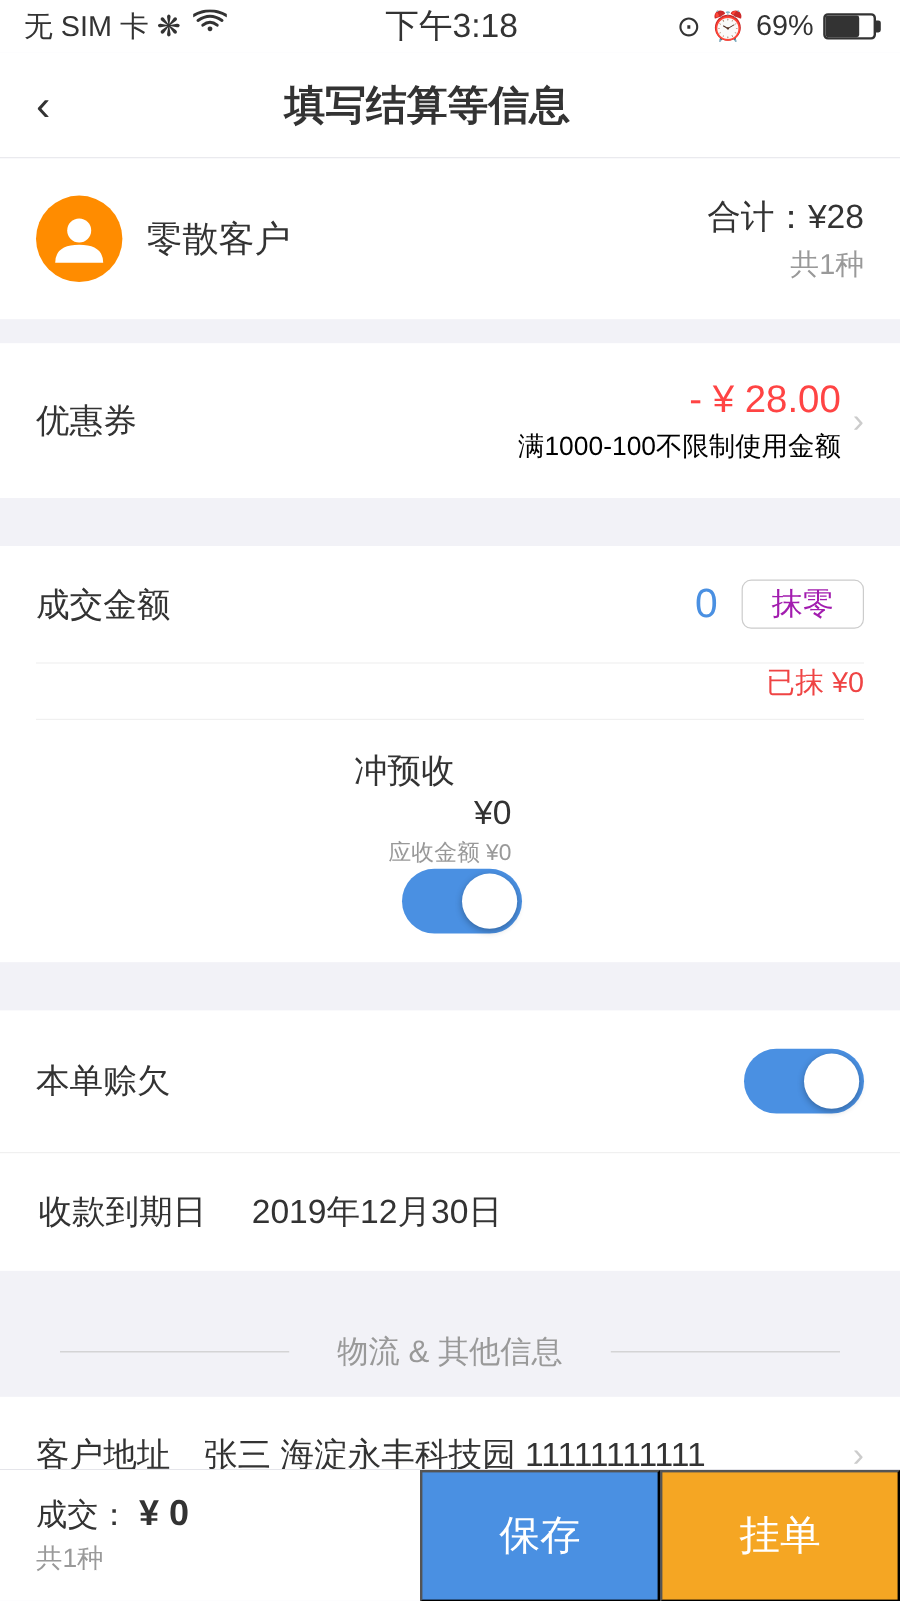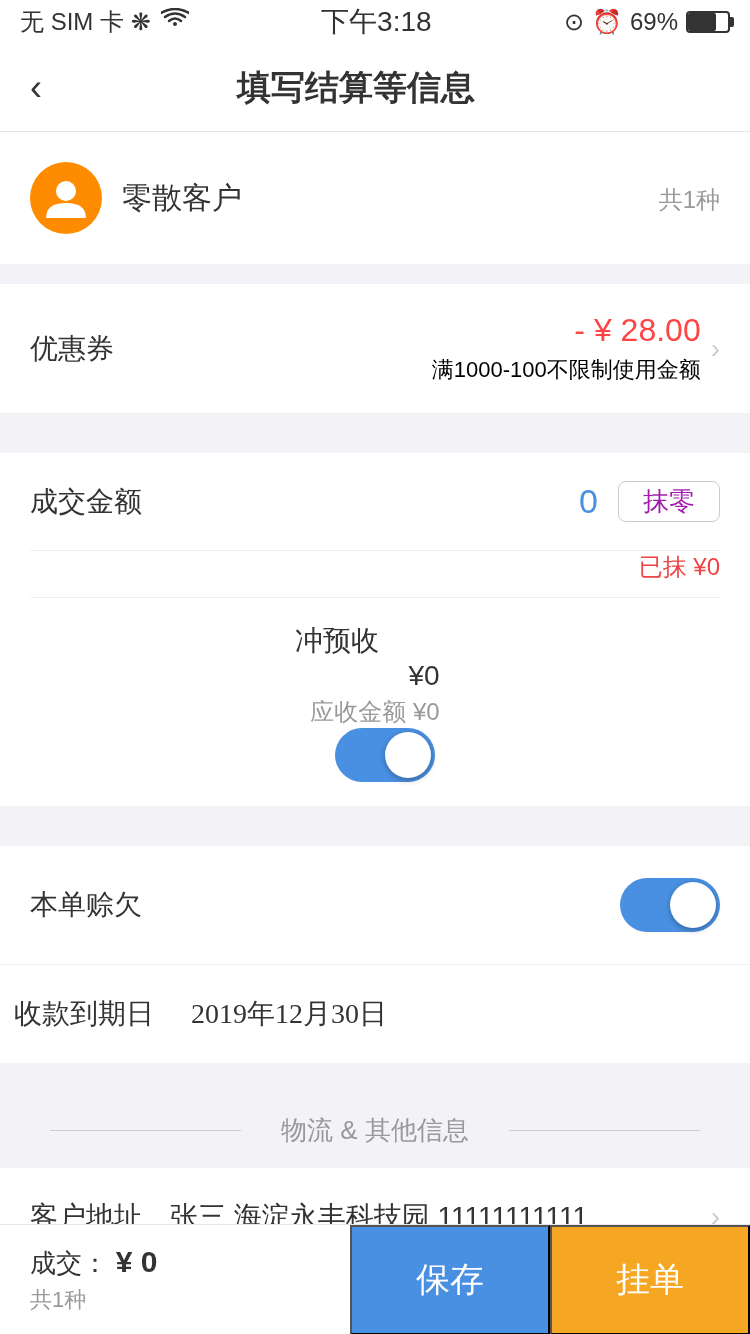--- a/index.html
+++ b/index.html
@@ -200,21 +200,21 @@
     .prepay-right {
       flex: 1;
       text-align: right;
     }
     .prepay-amount {
       font-size: 28px;
       color: #333;
       font-weight: 500;
     }
     .prepay-sub {
-      font-size: 24px;
+      font-size: 19px;
       color: #999;
       margin-top: 4px;
     }
 
     
     .toggle {
       width: 100px; height: 54px;
       background: #4a90e2;
       border-radius: 27px;
       position: relative;
@@ -238,23 +238,22 @@
     }
     .debt-row {
       display: flex;
       align-items: center;
       padding: 32px 30px;
     }
     .debt-label { font-size: 28px; color: #333; flex: 1; }
 
     
     .due-row {
-      padding: 30px 14px;
+      padding: 30px 32px;
       border-top: 1px solid #f0f0f0;
-      font-family: Liberation Serif, serif;
     }
     .due-text {
       font-size: 28px;
       color: #333;
     }
 
     
     .logistics-divider {
       background: #f2f2f7;
       display: flex;
@@ -375,20 +374,21 @@
 <div class="section">
   <div class="customer-row">
     <div class="avatar">
       <svg width="50" height="50" viewBox="0 0 50 50" fill="white">
         <circle cx="25" cy="18" r="10"></circle>
         <path d="M5 45 Q5 30 25 30 Q45 30 45 45 Z"></path>
       </svg>
     </div>
     <span class="customer-name">零散客户</span>
     <div class="customer-total">
+      <div class="total-amount">合计：¥28</div>
       <div class="total-count">共1种</div>
     </div>
   </div>
 </div>
 
 <div class="section">
   <div class="coupon-row">
     <span class="row-label">优惠券</span>
     <div class="coupon-right">
       <div class="coupon-amount">- ¥ 28.00</div>

